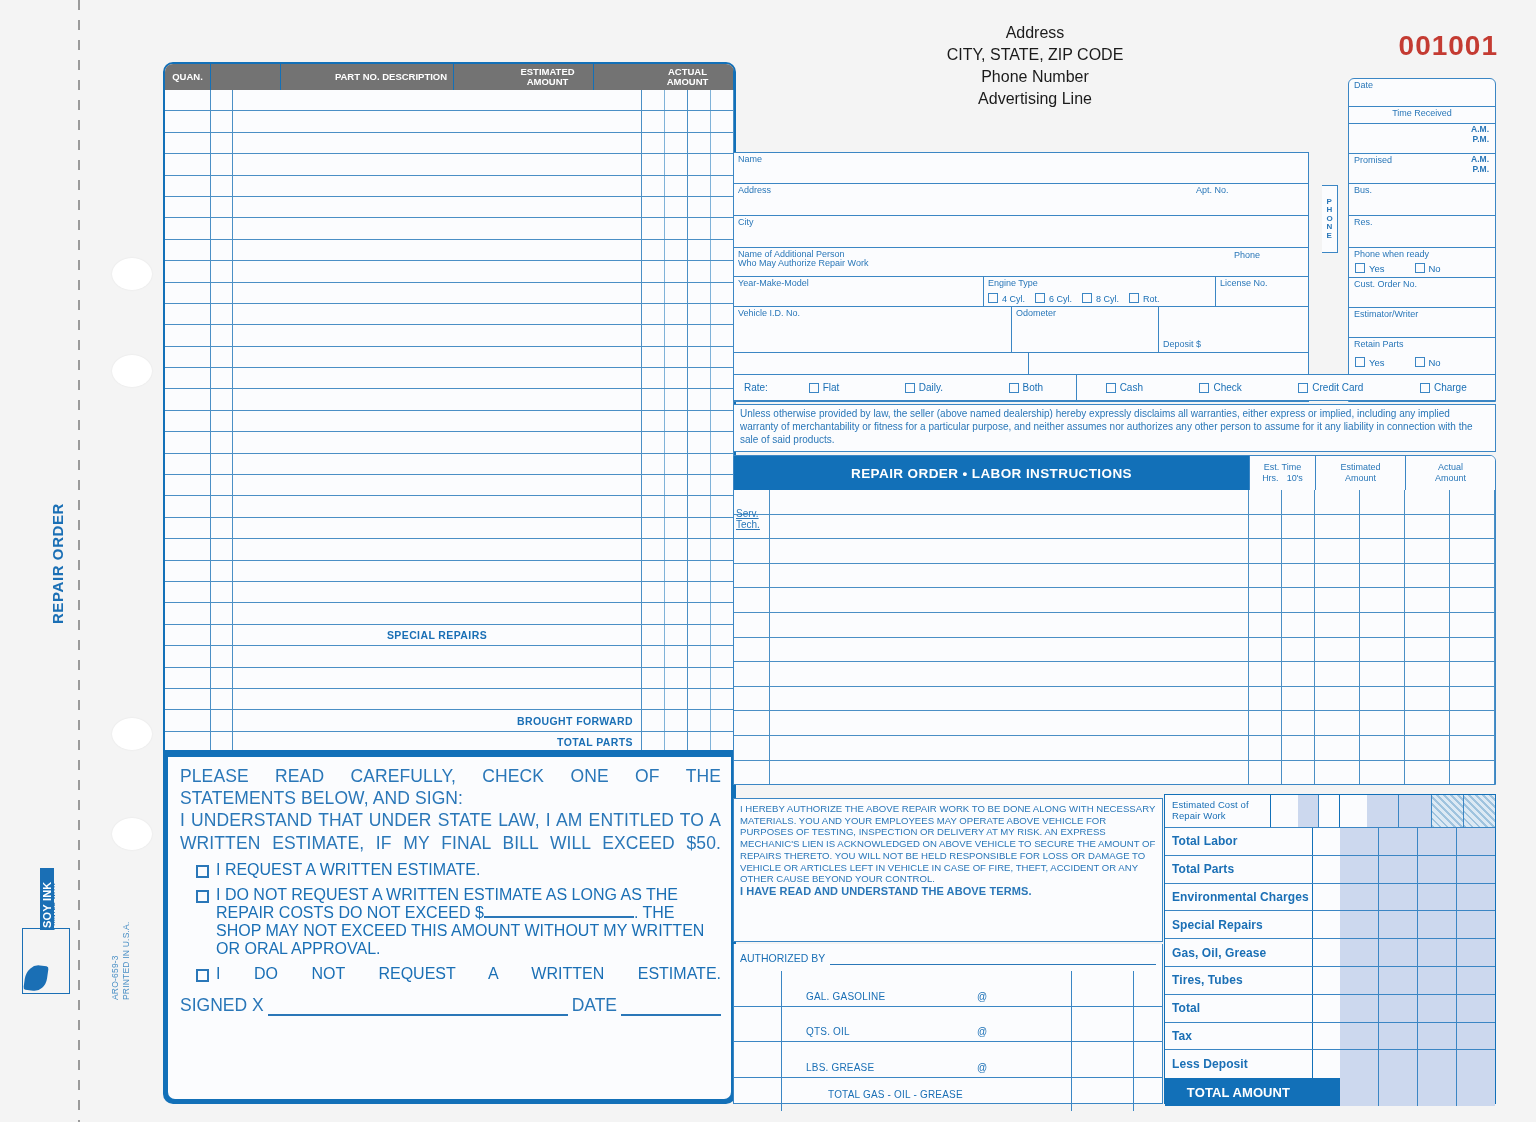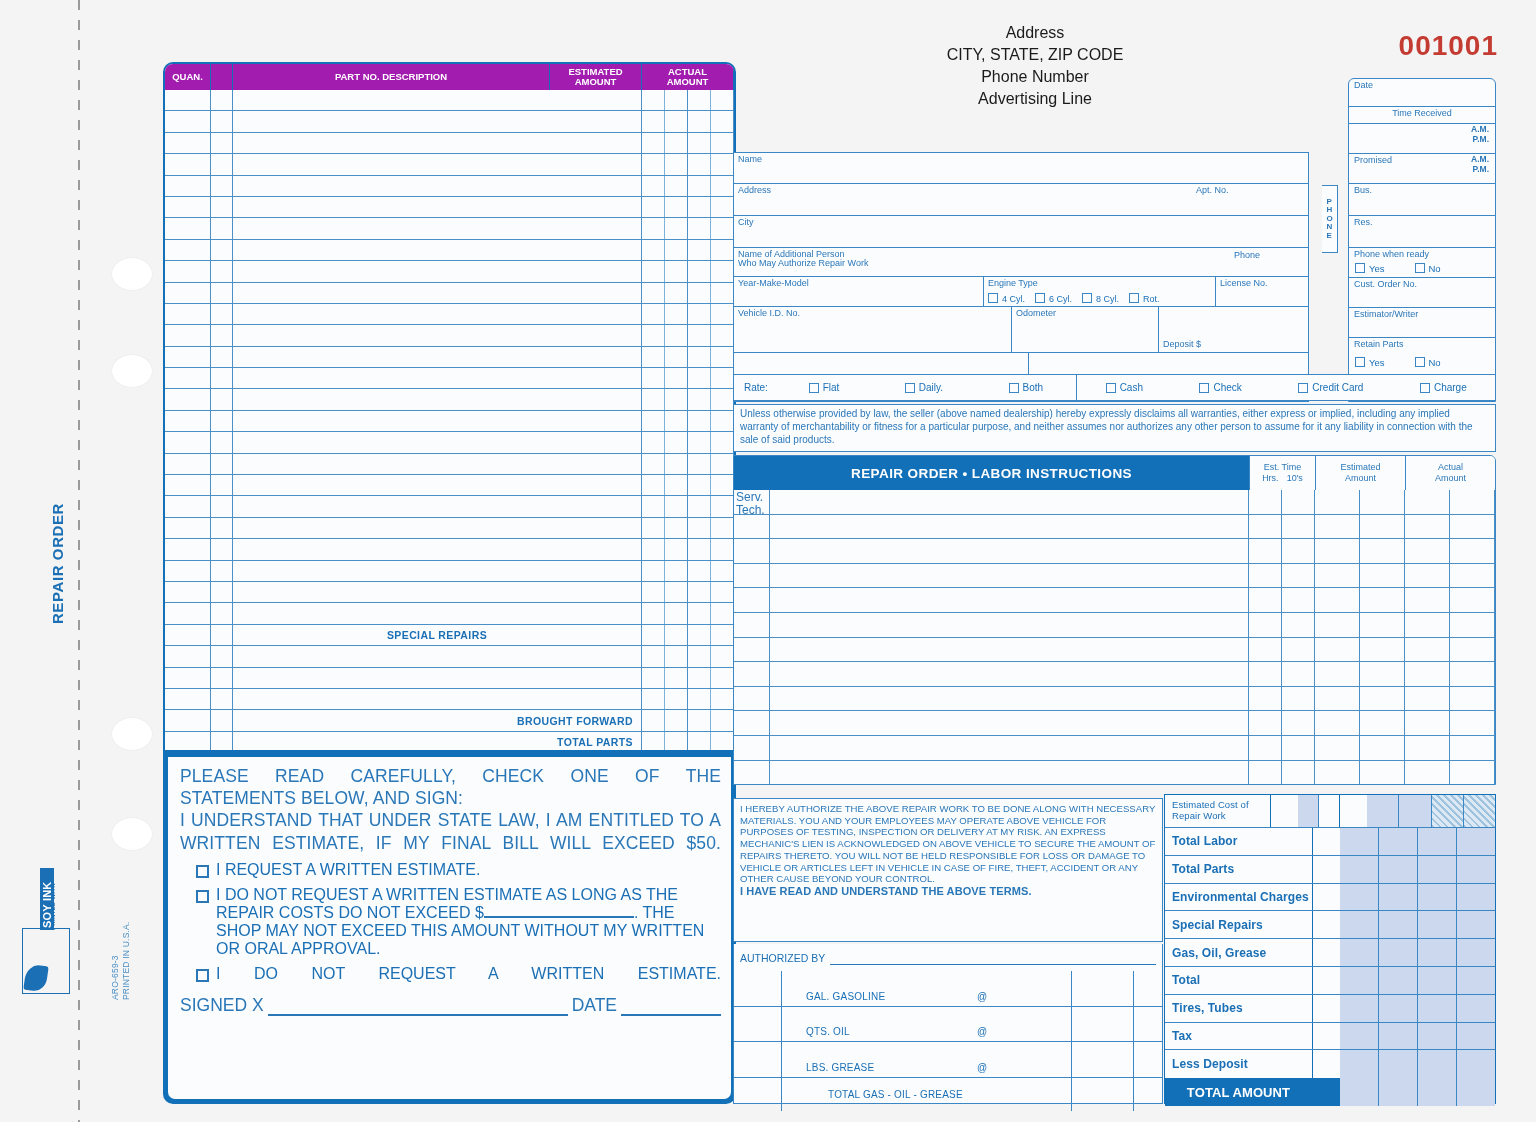--- a/index.html
+++ b/index.html
@@ -61,21 +61,21 @@
     right:38px; top:30px; font-size:28px; font-weight:bold;
     color:#c43b32; letter-spacing:1px;
   }
 
   
   #parts {
     left:163px; top:62px; width:573px; height:690px;
     border:2px solid #1270b8; border-radius:10px 10px 0 0;
     background:#fbfcfe; overflow:hidden;
   }
-  #parts-head { height:26px; display:flex; background:#a21caf; }
+  #parts-head { height:26px; display:flex; background:#737373;gap:48px; }
   #parts-head .ph {
     color:#fff; font-weight:bold; font-size:9.5px; line-height:1.1;
     display:flex; align-items:center; justify-content:center; text-align:center;
     border-right:1px solid #1270b8;
   }
   .c-quan { width:46px; }
   .c-pad  { width:22px; }
   .c-desc { flex:1; }
   .c-est  { width:92px; }
   .c-act  { width:92px; }
@@ -183,21 +183,21 @@
     align-items:center; justify-content:center; text-align:center;
     font-size:9px; line-height:1.2; color:#2a77b8; background:#fbfcfe;
   }
   .lw-time { width:66px; }
   .lw-est  { width:90px; }
   .lw-act  { width:90px; }
   #labor-head .sub .two { display:flex; gap:8px; }
   .lrow { display:flex; height:24.6px; }
   .lrow > div { border-bottom:1px solid #4a8fc5; border-right:1px solid #4a8fc5; }
   .lrow .tech { width:36px; position:relative; }
-  .lrow .tech .lbl { position:absolute; left:2px; top:1px; font-size:12px; line-height:1.05; }
+  .lrow .tech .lbl { position:absolute; left:2px; top:19px; font-size:10px; line-height:1.05;text-decoration:underline; }
   .lrow .work { flex:1; }
   .lrow .h1, .lrow .h2 { width:33px; }
   .lrow .e1, .lrow .e2 { width:45px; }
   .lrow .a1, .lrow .a2 { width:45px; }
 
   
   #authbox {
     left:733px; top:798px; width:430px; height:144px;
     border:1.5px solid #3b86c4; background:#fbfcfe;
     padding:4px 6px; font-size:9.6px; line-height:1.22; color:#2a77b8;
@@ -1151,30 +1151,30 @@
         <div class="trow">
           <div class="tlabel">Gas, Oil, Grease</div>
           <div class="tval">
             <i></i>
             <i></i>
             <i></i>
             <i></i>
           </div>
         </div>
         <div class="trow">
+          <div class="tlabel">Tires, Tubes</div>
+          <div class="tval">
+            <i></i>
+            <i></i>
+            <i></i>
+            <i></i>
+          </div>
+        </div>
+        <div class="trow">
           <div class="tlabel">Total</div>
-          <div class="tval">
-            <i></i>
-            <i></i>
-            <i></i>
-            <i></i>
-          </div>
-        </div>
-        <div class="trow">
-          <div class="tlabel">Tires, Tubes</div>
           <div class="tval">
             <i></i>
             <i></i>
             <i></i>
             <i></i>
           </div>
         </div>
         <div class="trow">
           <div class="tlabel">Tax</div>
           <div class="tval">

